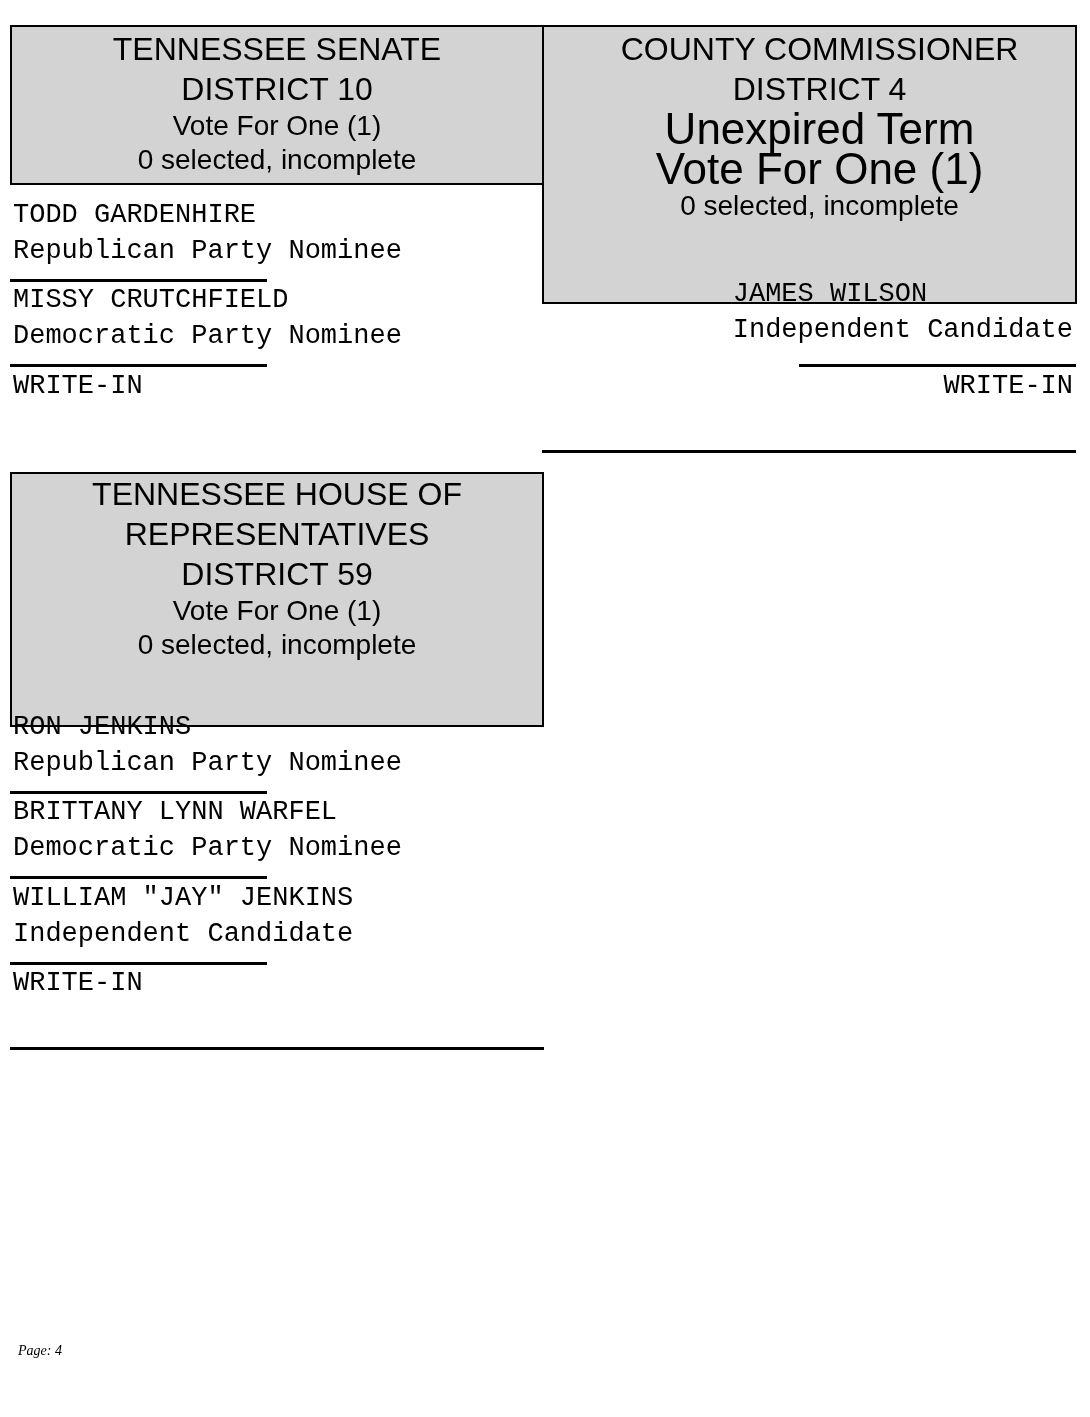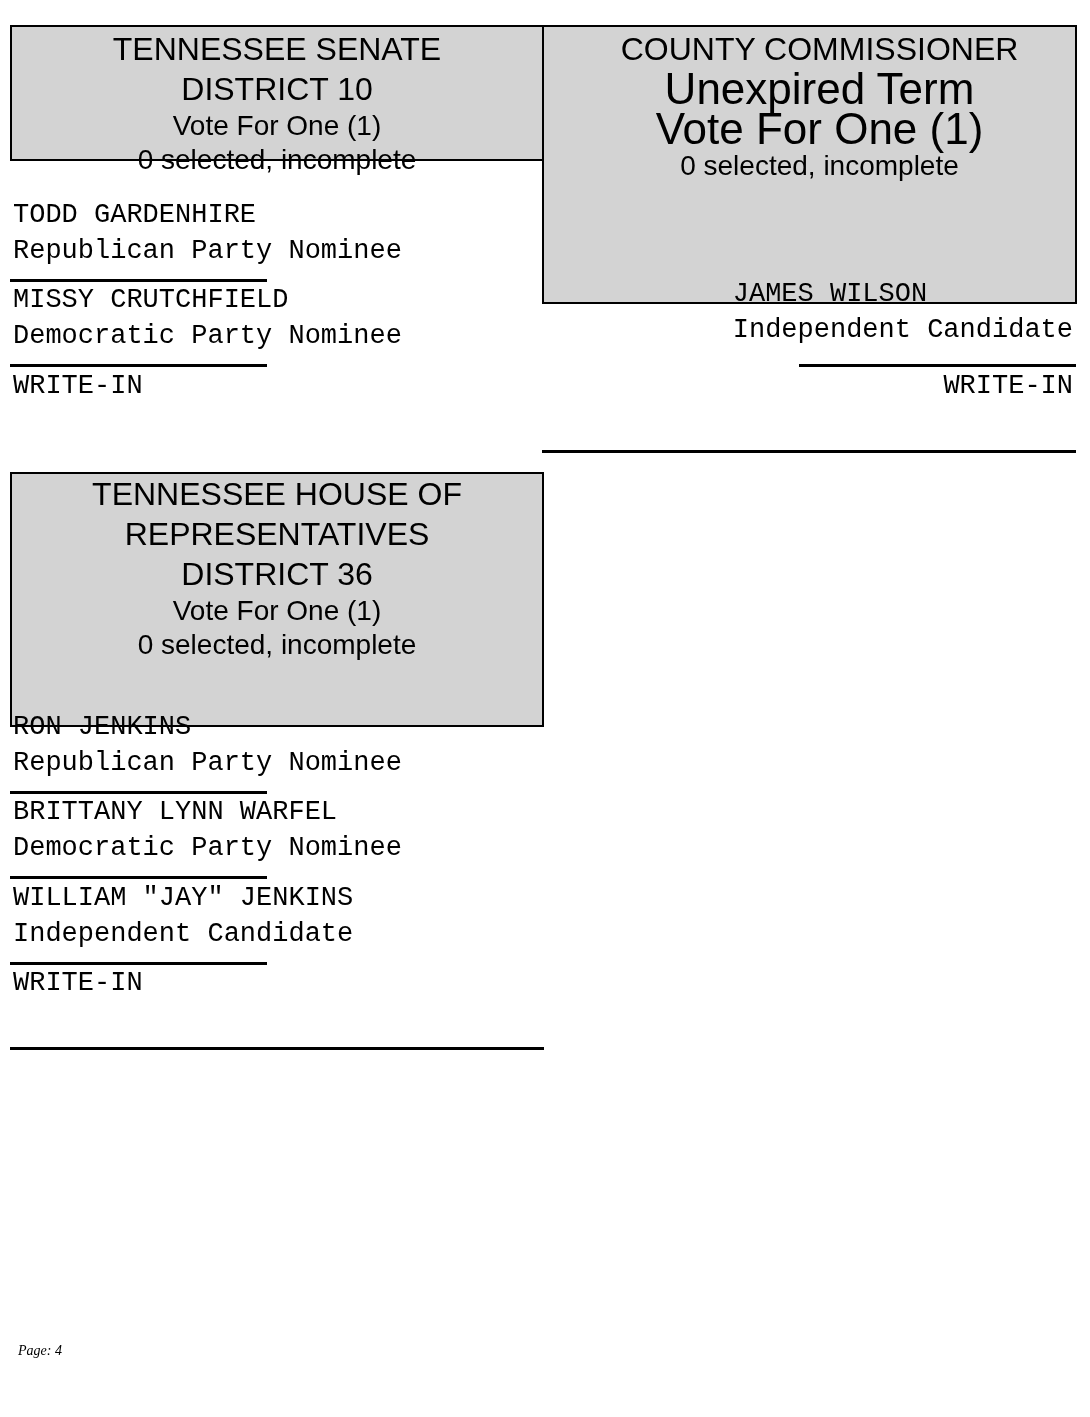--- a/index.html
+++ b/index.html
@@ -16,21 +16,21 @@
     .hdr-sub { font-size: 28px; line-height: 34px; }
     .hdr-big { font-size: 44px; line-height: 40px; }
     .option { position: absolute; font-size: 27px; line-height: 36px; font-family: Liberation Mono, monospace; }
     .option .name, .option .party { display: block; white-space: nowrap; }
     .rule { position: absolute; height: 3px; background: #000; }
     .page-label { position: absolute; font-size: 14px; font-style: italic; font-family: Liberation Serif, serif; }
   </style>
 </head>
 <body>
 
-<div class="contest-header" style="left:10px; top:25px; width:534px; height:136px; padding-top:2px;">
+<div class="contest-header" style="left:10px; top:25px; width:534px; height:160px; padding-top:2px;">
   <div class="hdr-title">TENNESSEE SENATE</div>
   <div class="hdr-title">DISTRICT 10</div>
   <div class="hdr-sub">Vote For One (1)</div>
   <div class="hdr-sub">0 selected, incomplete</div>
 </div>
 
 <div class="option" style="left:13px; top:197px;">
   <span class="name">TODD GARDENHIRE</span>
   <span class="party">Republican Party Nominee</span>
 </div>
@@ -41,41 +41,42 @@
   <span class="party">Democratic Party Nominee</span>
 </div>
 <div class="rule" style="left:10px; top:364px; width:257px;"></div>
 
 <div class="option" style="left:13px; top:368px;">
   <span class="name">WRITE-IN</span>
 </div>
 
 <div class="contest-header" style="left:542px; top:25px; width:535px; height:279px; padding-top:2px;padding-left:20px;">
   <div class="hdr-title">COUNTY COMMISSIONER</div>
+  <div class="hdr-title">DISTRICT 4</div>
   <div class="hdr-big">Unexpired Term</div>
   <div class="hdr-big">Vote For One (1)</div>
   <div class="hdr-sub">0 selected, incomplete</div>
 </div>
 
 <div class="option" style="right:17px; top:276px; text-align:left;">
   <span class="name">JAMES WILSON</span>
   <span class="party">Independent Candidate</span>
 </div>
 <div class="rule" style="left:799px; top:364px; width:277px;"></div>
 
 <div class="option" style="right:17px; top:368px; text-align:right;">
   <span class="name">WRITE-IN</span>
 </div>
 
 <div class="rule" style="left:542px; top:450px; width:534px;"></div>
 
 <div class="contest-header" style="left:10px; top:451px; width:534px; height:255px; padding-top:0px;margin-top:21px;">
   <div class="hdr-title">TENNESSEE HOUSE OF</div>
   <div class="hdr-title">REPRESENTATIVES</div>
-  <div class="hdr-title">DISTRICT 36</div>
+  <div class="hdr-title">DISTRICT 59</div>
   <div class="hdr-sub">Vote For One (1)</div>
   <div class="hdr-sub">0 selected, incomplete</div>
 </div>
 
 <div class="option" style="left:13px; top:709px;">
   <span class="name">RON JENKINS</span>
   <span class="party">Republican Party Nominee</span>
 </div>
 <div class="rule" style="left:10px; top:791px; width:257px;"></div>
 

